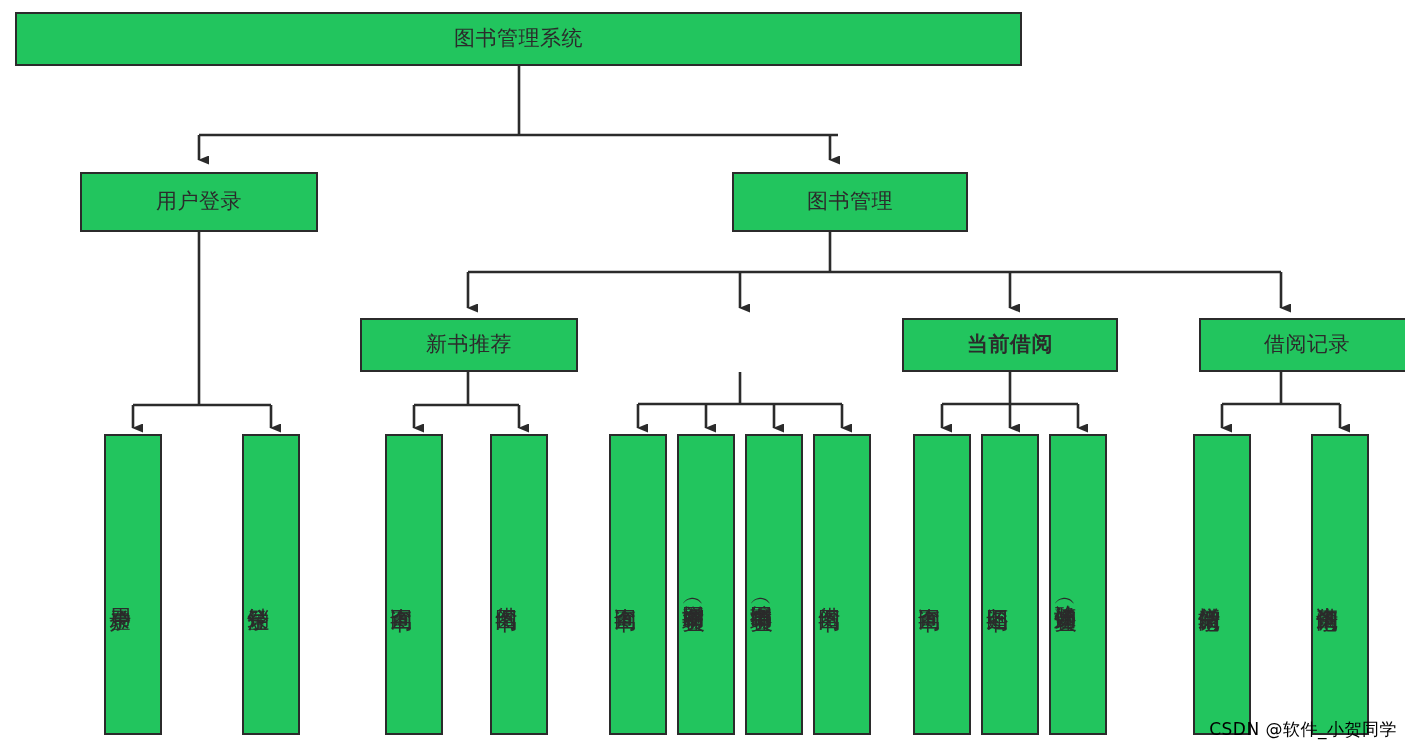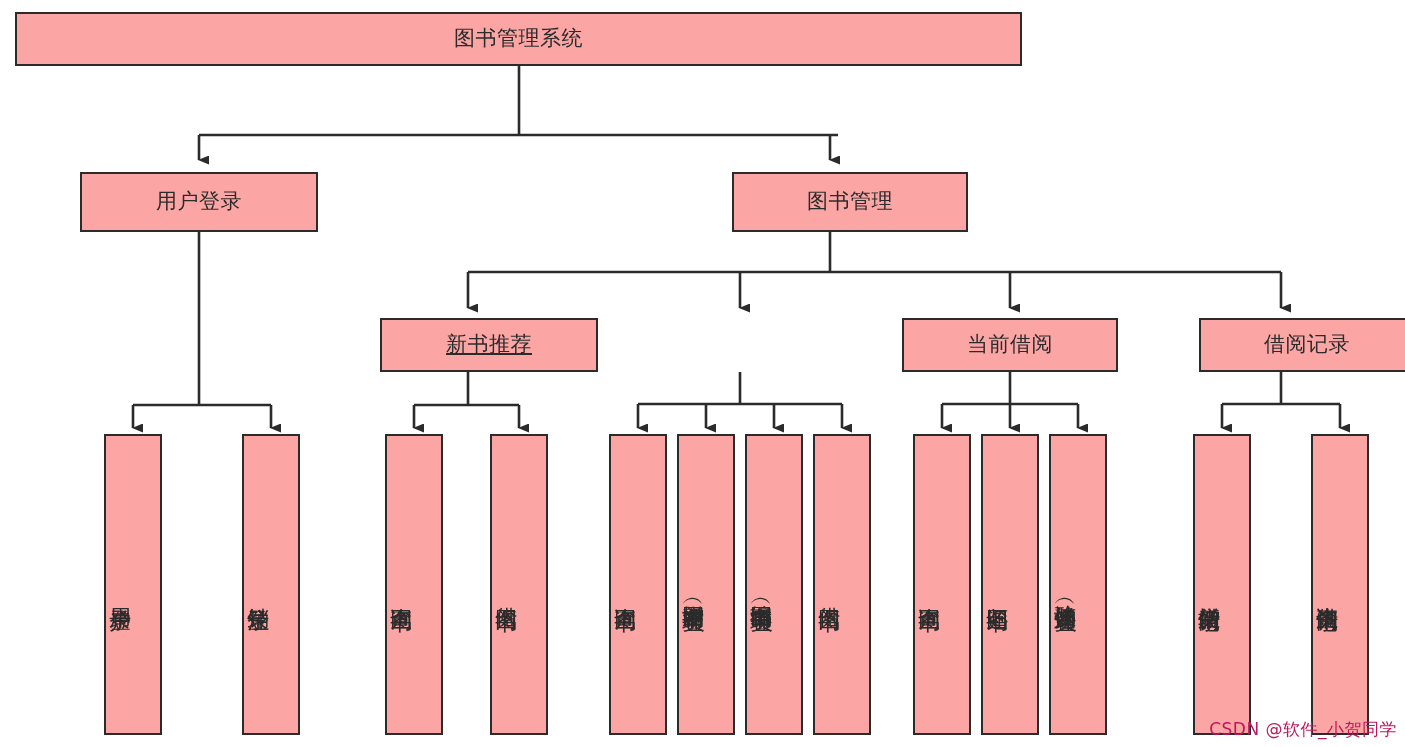--- a/index.html
+++ b/index.html
@@ -12,21 +12,21 @@
     width: 1405px;
     height: 747px;
     background: #ffffff;
     font-family: "DejaVu Sans", "Liberation Sans", sans-serif;
     overflow: hidden;
   }
   .node {
     position: absolute;
     box-sizing: border-box;
     border: 2px solid #2b2b2b;
-    background: #fca5a5;
+    background: #22c55e;
     display: flex;
     align-items: center;
     justify-content: center;
     color: #2b2b2b;
   }
   .node-label {
     font-size: 21px;
     line-height: 1.1;
     letter-spacing: 0.5px;
     white-space: nowrap;
@@ -51,21 +51,21 @@
     top: 0;
     width: 1405px;
     height: 747px;
     pointer-events: none;
   }
   .watermark {
     position: absolute;
     right: 8px;
     bottom: 6px;
     font-size: 17px;
-    color: #be185d;
+    color: #000000;
     letter-spacing: 0.5px;
     white-space: nowrap;
     user-select: none;
   }
 </style>
 </head>
 <body>
 
 <div id="canvas">
 
@@ -123,24 +123,24 @@
     <span class="node-label">图书管理系统</span>
   </div>
 
   <div class="node" style="left:80px; top:172px; width:238px; height:60px;">
     <span class="node-label">用户登录</span>
   </div>
   <div class="node" style="left:712px; top:172px; width:236px; height:60px;margin-left:20px;">
     <span class="node-label">图书管理</span>
   </div>
 
-  <div class="node" style="left:380px; top:318px; width:218px; height:54px;text-decoration:underline;">
+  <div class="node" style="left:360px; top:318px; width:218px; height:54px;">
     <span class="node-label">新书推荐</span>
   </div>
-  <div class="node" style="left:902px; top:318px; width:216px; height:54px;">
+  <div class="node" style="left:902px; top:318px; width:216px; height:54px;font-weight:bold;">
     <span class="node-label">当前借阅</span>
   </div>
   <div class="node" style="left:1199px; top:318px; width:216px; height:54px;">
     <span class="node-label">借阅记录</span>
   </div>
 
   <div class="node leaf" style="left:104px; top:434px; width:58px; height:301px;">
     <span class="node-label">用户登录</span>
   </div>
   <div class="node leaf" style="left:242px; top:434px; width:58px; height:301px;">

